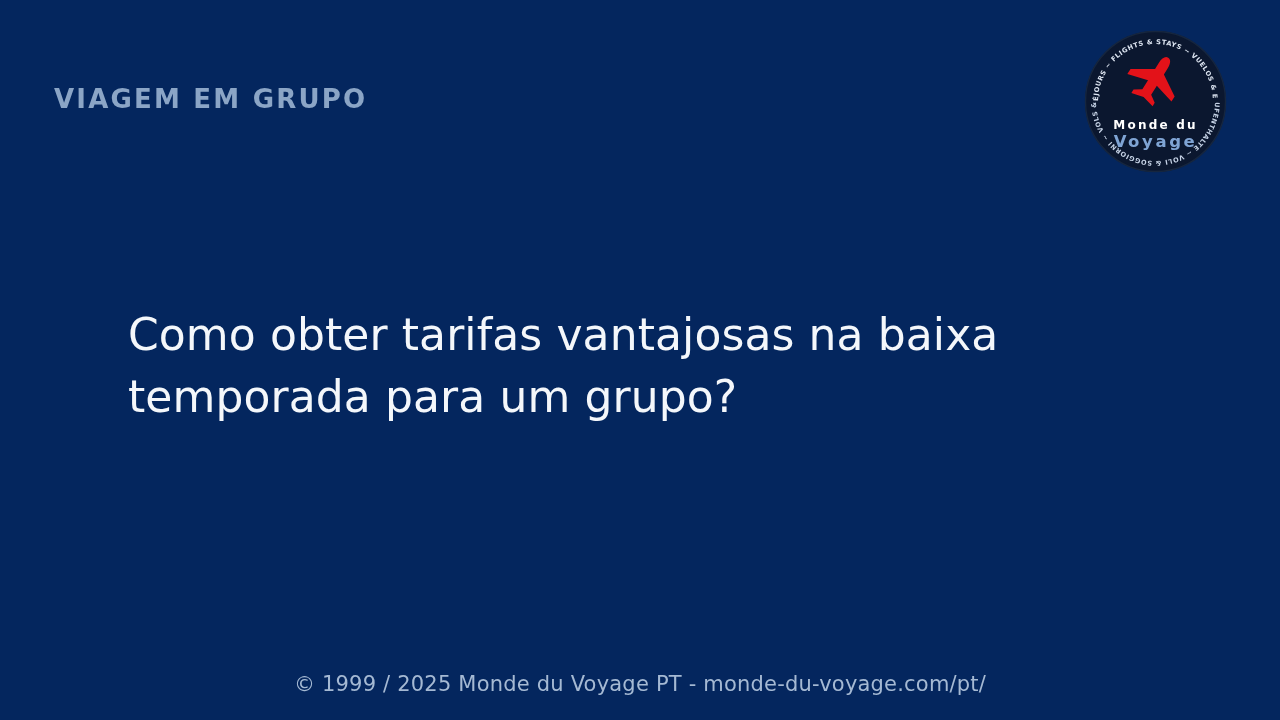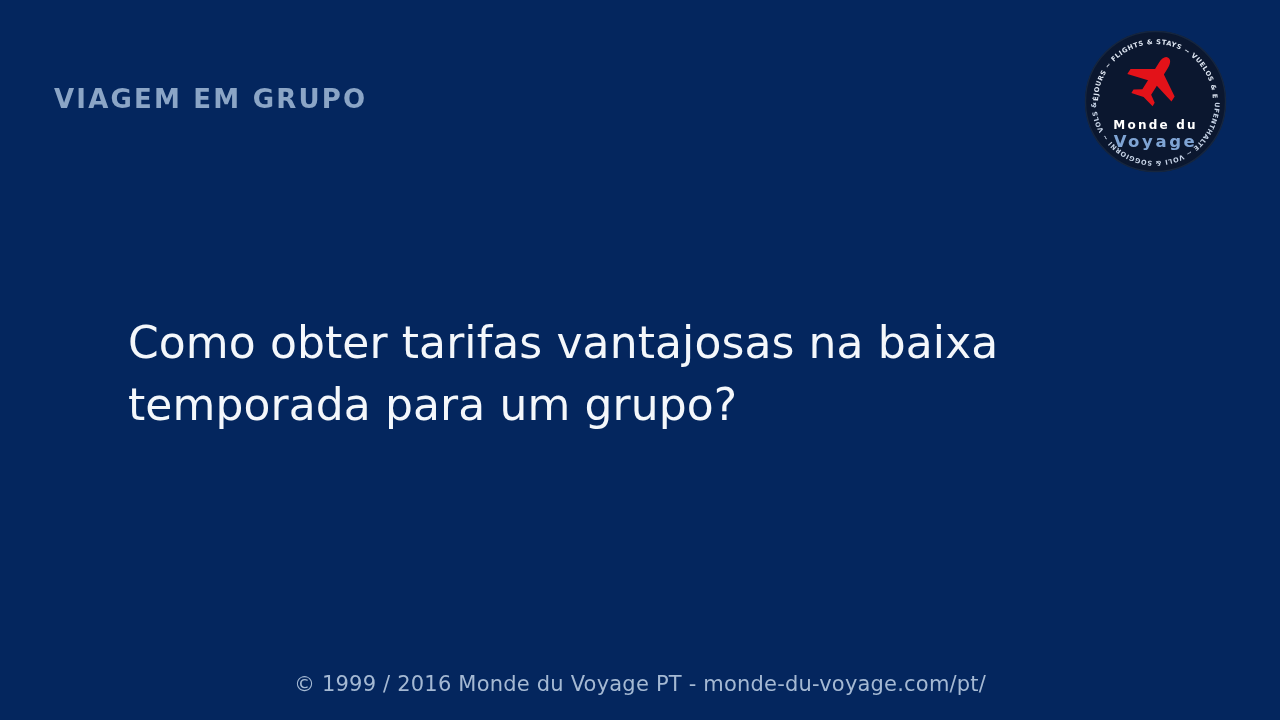--- a/index.html
+++ b/index.html
@@ -53,21 +53,21 @@
   .logo svg {
     display: block;
     width: 143px;
     height: 143px;
   }
 
   
   .main {
     position: absolute;
     left: 128px;
-    top: 312px;
+    top: 304px;
     width: 920px;
   }
   .headline {
     margin: 0;
     font-size: 44px;
     line-height: 62px;
     font-weight: 400;
     color: #f4f7fb;
     letter-spacing: 0.1px;
   }
@@ -139,16 +139,16 @@
         <text x="71.5" y="117" text-anchor="middle" font-family="DejaVu Sans, Liberation Sans, sans-serif" font-size="16.5" font-weight="bold" fill="#7fa4d4" letter-spacing="2.6">Voyage</text>
       </svg>
     </div>
   </div>
 
   <div class="main">
     <h1 class="headline">Como obter tarifas vantajosas na baixa temporada para um grupo?</h1>
   </div>
 
   <div class="footer">
-    <span class="footer-text">© 1999 / 2016 Monde du Voyage PT - monde-du-voyage.com/pt/</span>
+    <span class="footer-text">© 1999 / 2025 Monde du Voyage PT - monde-du-voyage.com/pt/</span>
   </div>
 
 </div>
 
 </body></html>

